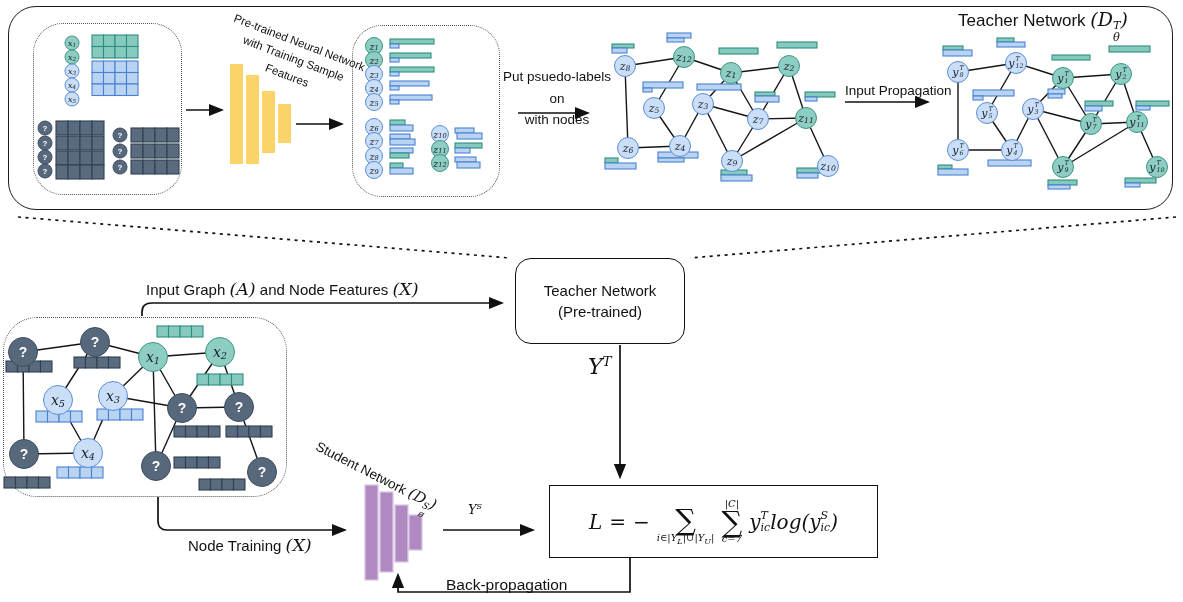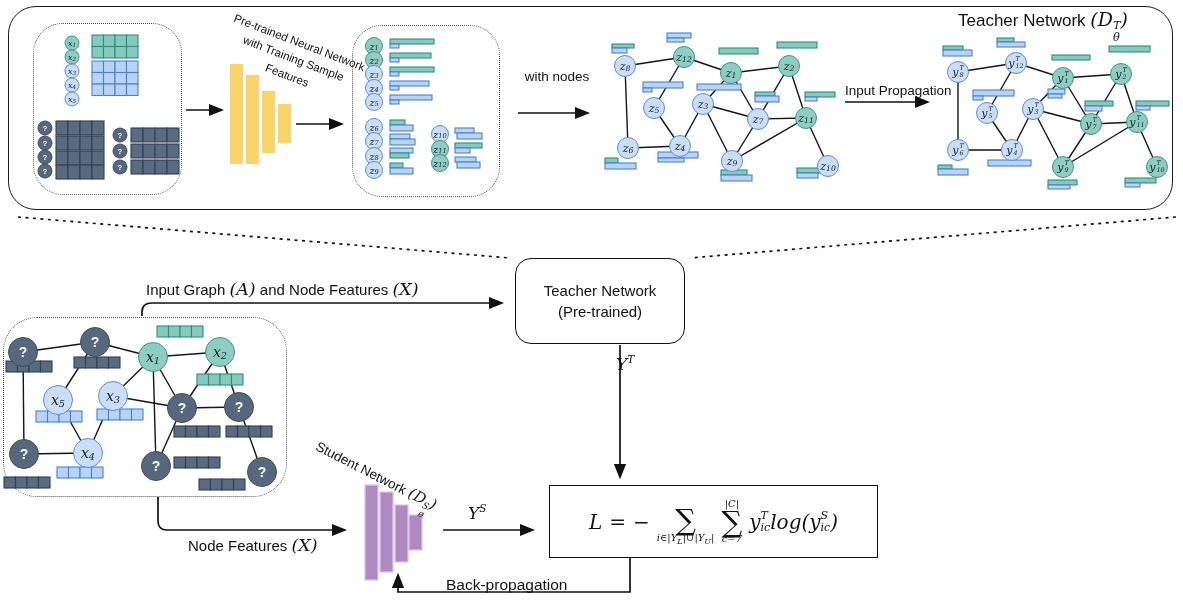--- a/index.html
+++ b/index.html
@@ -548,46 +548,47 @@
         </span><span>)</span></span>
   </div>
 
   <div class="lbl rot" style="left:224px;top:5px;width:168px;transform:rotate(21deg);font-size:11.5px;line-height:1.5;text-align:center;">
     <div>Pre-trained Neural Network</div>
     <div>with Training Sample</div>
     <div>Features</div>
   </div>
 
   <div class="lbl" style="left:498px;top:66px;width:118px;font-size:13.5px;line-height:1.6;text-align:center;white-space:normal;">
+    <div>Put psuedo-labels on</div>
     <div>with nodes</div>
   </div>
 
   <div class="lbl" style="left:845px;top:83px;font-size:13.5px;">Input Propagation</div>
 
   <div class="lbl" style="left:146px;top:279px;font-size:15px;">
     <span>Input Graph </span><span class="math" style="font-size:17.5px;">(A)</span><span>  and Node Features </span><span class="math" style="font-size:17.5px;">(X)</span>
   </div>
 
-  <div class="lbl math" style="left:616px;top:353px;font-size:17px;">
+  <div class="lbl math" style="left:588px;top:353px;font-size:22px;">
     <span>Y</span><sup>T</sup>
   </div>
 
-  <div class="lbl math" style="left:468px;top:502px;font-size:17px;">
+  <div class="lbl math" style="left:468px;top:502px;font-size:13px;">
     <span>Y</span><sup>S</sup>
   </div>
 
   <div class="lbl rot" style="left:321px;top:437px;transform:rotate(27deg);font-size:13.5px;">
     <span>Student Network </span><span class="math" style="font-size:15px;"><span>(</span><span>D</span><span class="stk">
           <span>S</span>
           <span>ø</span>
         </span><span>)</span></span>
   </div>
 
   <div class="lbl" style="left:188px;top:535px;font-size:15px;">
-    <span>Node Features </span><span class="math" style="font-size:17.5px;">(X)</span>
+    <span>Node Training </span><span class="math" style="font-size:17.5px;">(X)</span>
   </div>
 
   <div class="lbl" style="left:446px;top:576px;font-size:15.5px;">Back-propagation</div>
 
   <div class="box" id="lossbox">
     <span class="math bigmath">L</span>
     <span class="math bigmath">=</span>
     <span class="math bigmath">−</span>
     <span class="sum">
       <span class="stop">&nbsp;</span>

